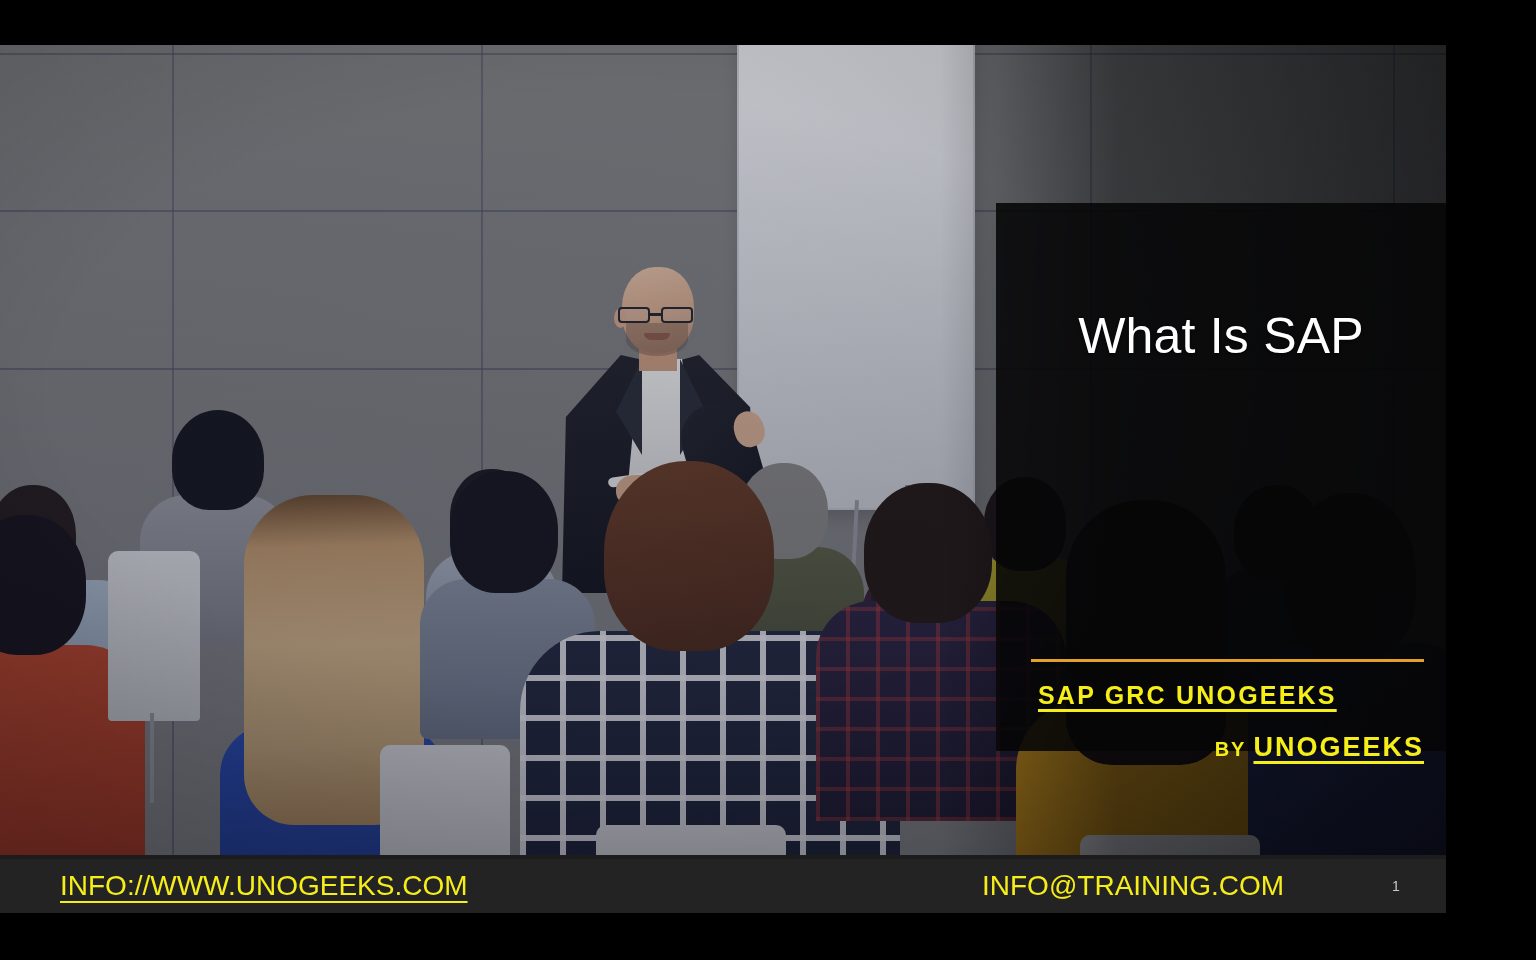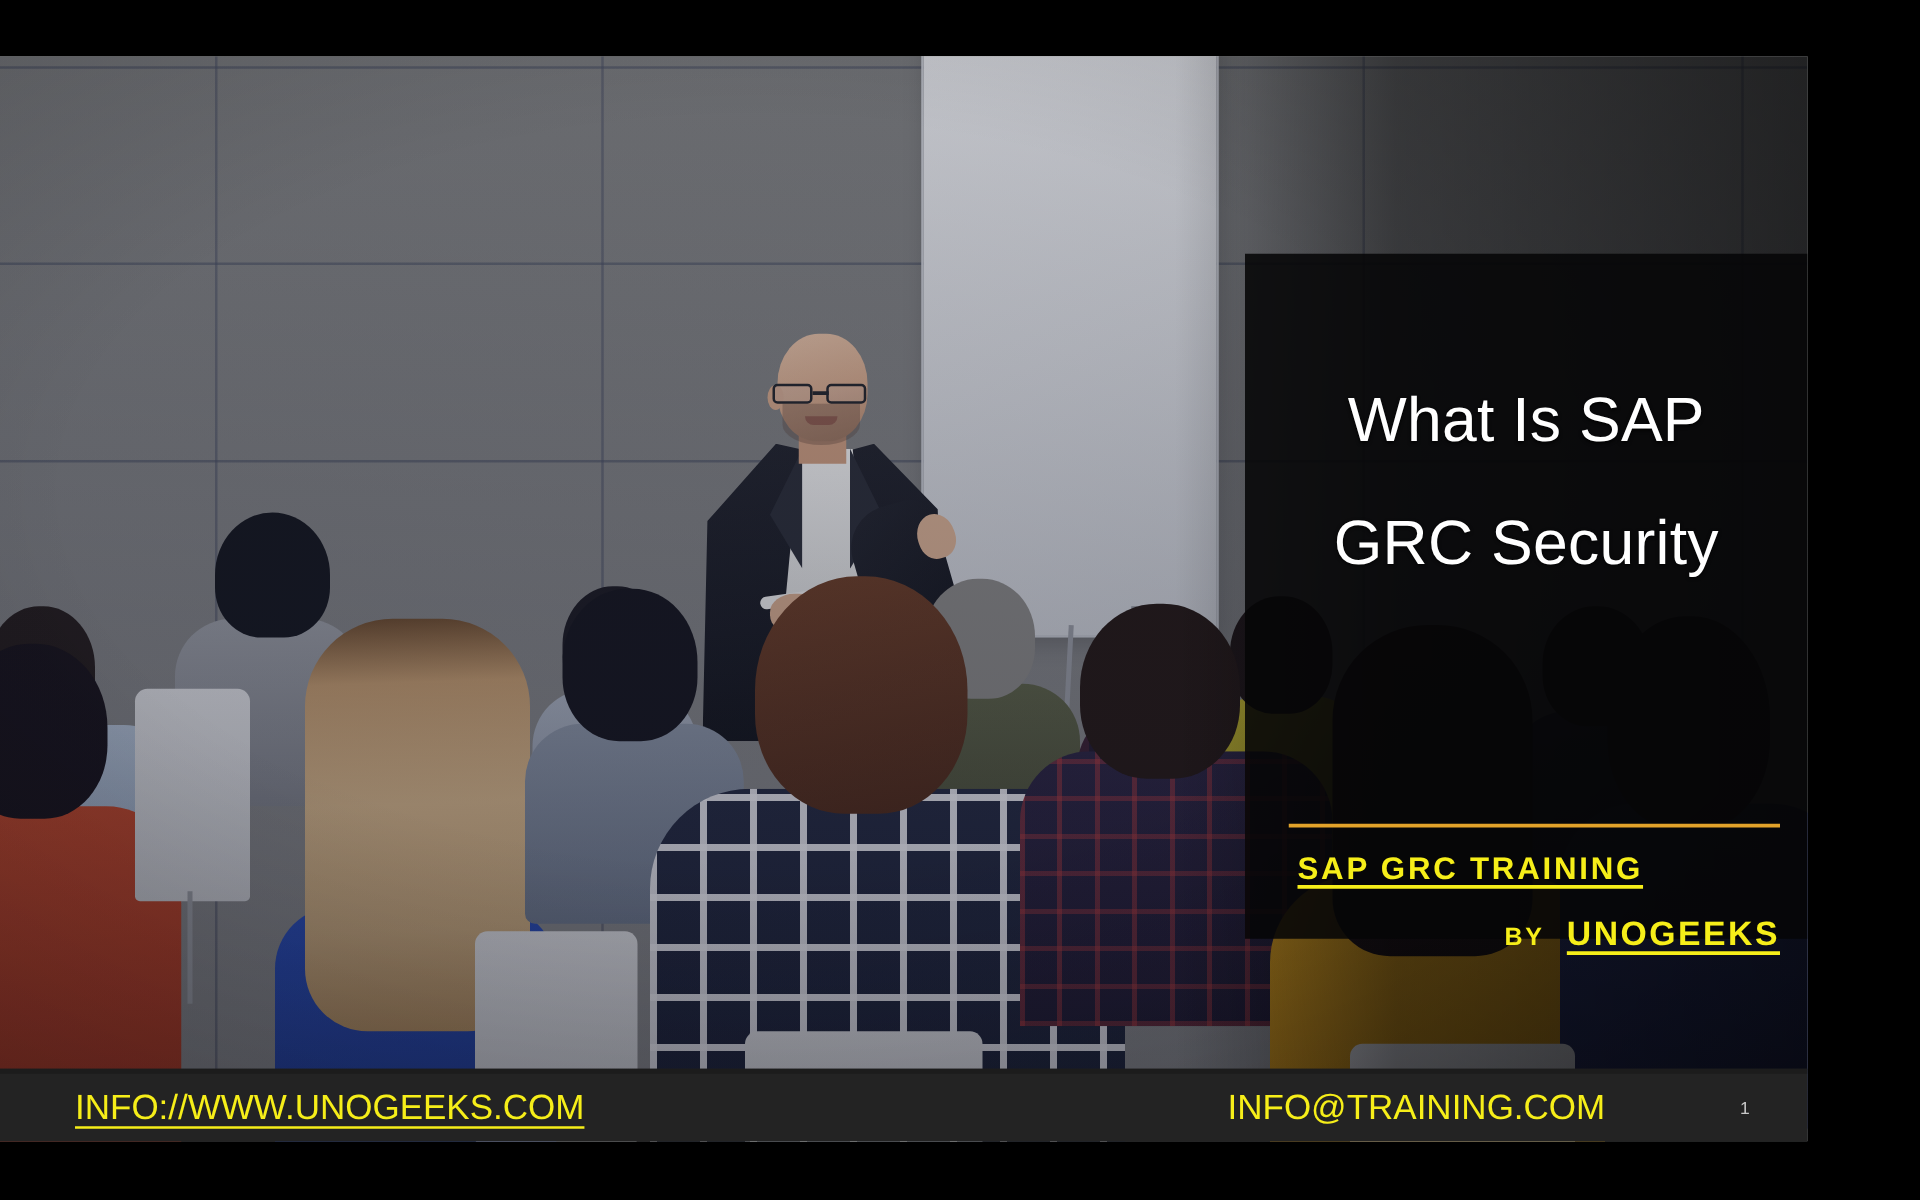--- a/index.html
+++ b/index.html
@@ -215,21 +215,21 @@
     font-size:20px;
     font-weight:bold;
     letter-spacing:2px;
     white-space:nowrap;
   }
   .sub-secondary .brand{
     font-size:27px;
     text-decoration:underline;
     text-underline-offset:5px;
     text-decoration-thickness:2.5px;
-    margin-left:18px;
+    margin-left:7px;
   }
 
   
   #footer{
     position:absolute;
     left:0; top:810px; width:1446px; height:58px;
     background:#232323;
     border-top:4px solid #1c1c1c;
   }
   .footer-inner{
@@ -382,26 +382,25 @@
 
       <div class="photo-tint"></div>
       <div class="photo-vignette"></div>
       <div class="right-dark"></div>
     </div>
 
     <div id="title-panel">
 
       <div class="title-block">
         <div class="title-line">What Is SAP</div>
-        <div class="title-line second">GRC Security</div>
       </div>
 
       <div class="gold-rule"></div>
 
-      <div class="sub-primary">SAP GRC TRAINING</div>
+      <div class="sub-primary">SAP GRC UNOGEEKS</div>
 
       <div class="sub-secondary">
         <span>BY</span><span class="brand">UNOGEEKS</span>
       </div>
     </div>
 
     <div id="footer">
       <div class="footer-inner">
         <div class="f-item f-url">INFO://WWW.UNOGEEKS.COM</div>
         <div class="f-item f-email">INFO@TRAINING.COM</div>

